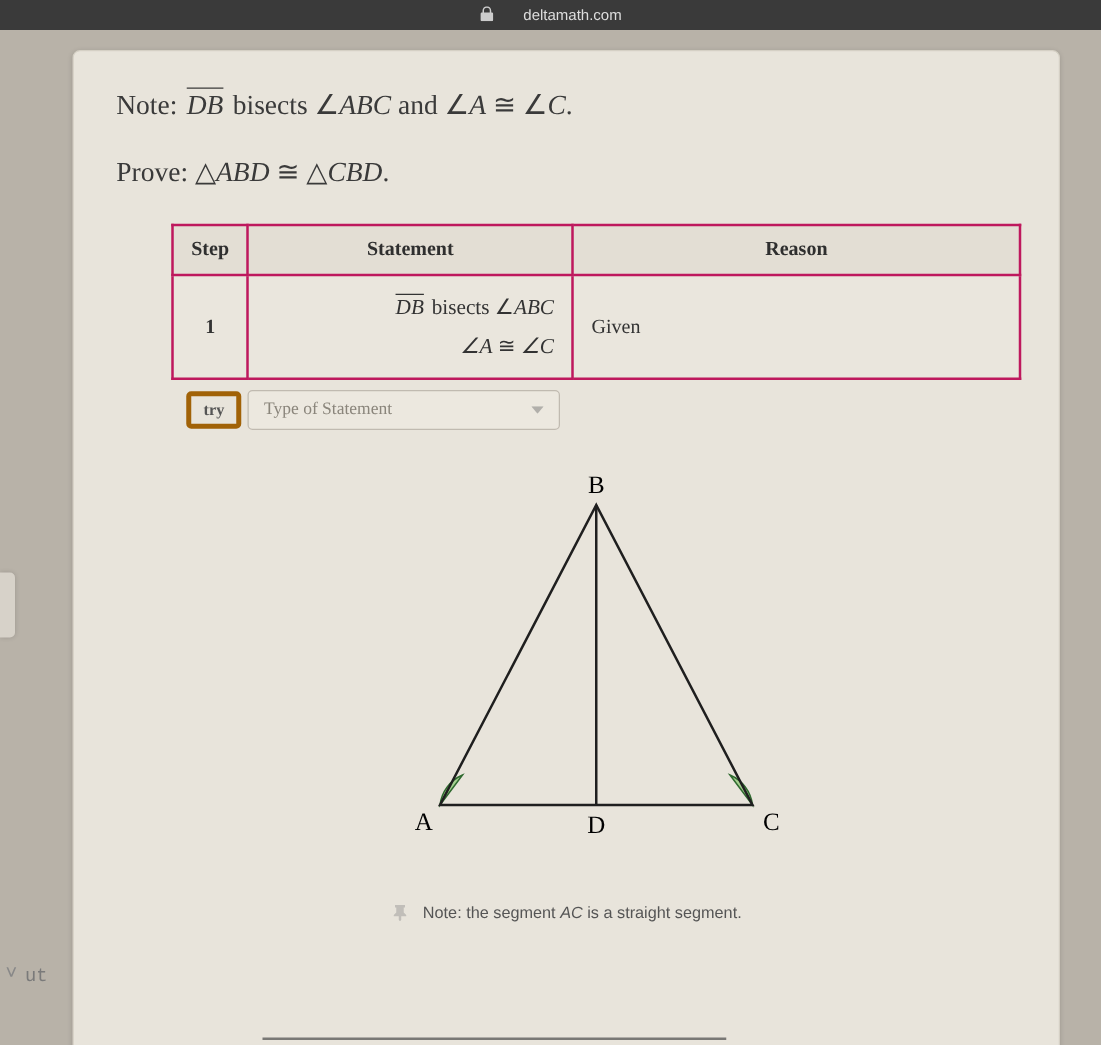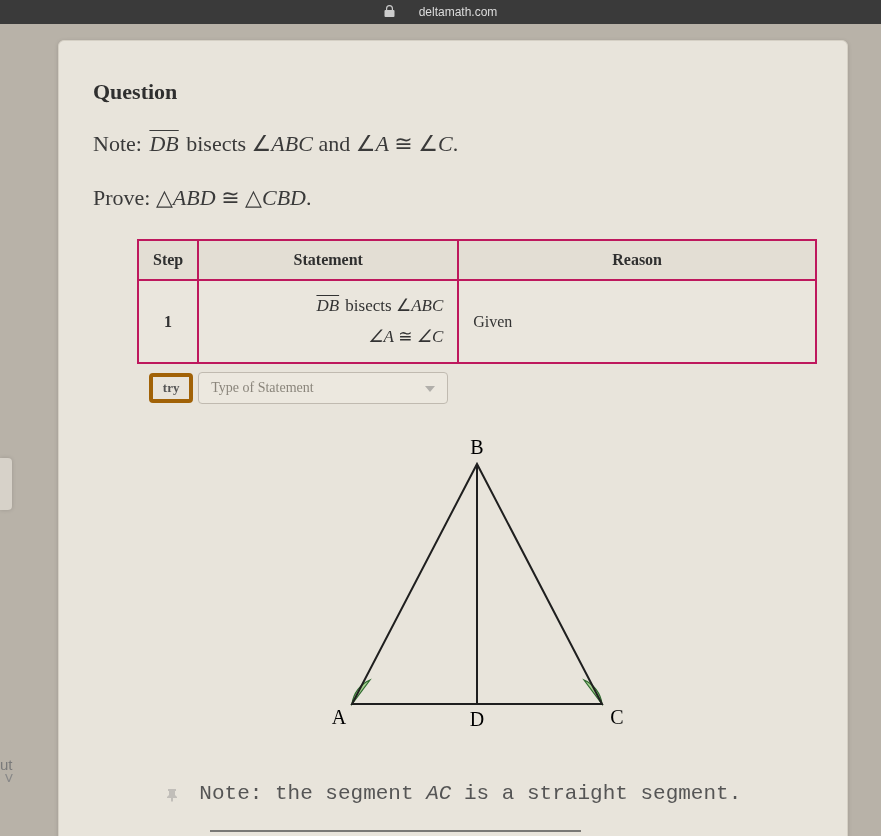--- a/index.html
+++ b/index.html
@@ -131,22 +131,22 @@
   .figure-wrap {
     position: relative;
     width: 680px;
     height: 330px;
     margin: 30px 0 0 44px;
   }
   .figure-wrap svg { display: block; margin: 0 auto; }
 
   .note {
     text-align: center;
-    font-family: Liberation Mono, monospace;
-    font-size: 21px;
+    font-family: Liberation Sans, sans-serif;
+    font-size: 13px;
     color: #555;
     margin-top: 18px;
   }
   .note svg { vertical-align: -3px; margin-right: 8px; opacity: 0.4; }
 
   .left-stub1 {
     position: absolute;
     left: 0; top: 458px;
     width: 12px; height: 52px;
     background: #d7d2c9;
@@ -157,24 +157,25 @@
     position: absolute;
     left: 0; top: 768px;
     width: 18px; height: 22px;
     font-family: Arial, sans-serif;
     font-size: 16px;
     color: #888;
     display:flex; align-items:center; justify-content:center;
   }
   .left-stub3 {
     position: absolute;
-    left: 0; top: 756px;
-    font-family: Liberation Sans, sans-serif;
+    left: 0; top: 773px;
+    font-family: Liberation Mono, monospace;
     font-size: 15px;
     color: #7a7a7a;
+    padding-left: 20px;
   }
   .bottom-line {
     position: absolute;
     left: 210px;
     right: 300px;
     bottom: 4px;
     height: 2px;
     background: #4a4a4a;
     opacity: 0.7;
   }
@@ -186,21 +187,20 @@
   <span>
     <svg width="11" height="12" viewBox="0 0 11 12">
         <path d="M2 5V3.5a3.5 3.5 0 017 0V5h.5a1 1 0 011 1v5a1 1 0 01-1 1h-8a1 1 0 01-1-1V6a1 1 0 011-1H2zm1.2 0h4.6V3.5a2.3 2.3 0 10-4.6 0V5z" fill="#ccc"></path>
       </svg>
   </span>
   <span>deltamath.com</span>
 </div>
 
 <div class="card">
 
-  <div class="q-heading">Question</div>
 
   <div class="math-line">
     <span>Note: </span><span class="overline">DB</span><span> bisects ∠</span><span class="ital">ABC</span><span> and ∠</span><span class="ital">A</span><span> ≅ ∠</span><span class="ital">C</span><span>.</span>
   </div>
 
   <div class="math-line">
     <span>Prove: △</span><span class="ital">ABD</span><span> ≅ △</span><span class="ital">CBD</span><span>.</span>
   </div>
 
   <table class="proof-table">

